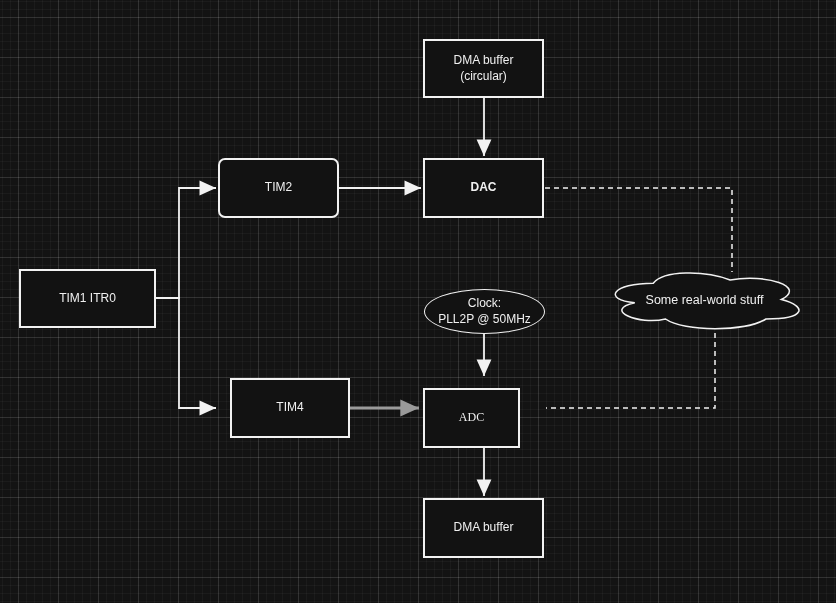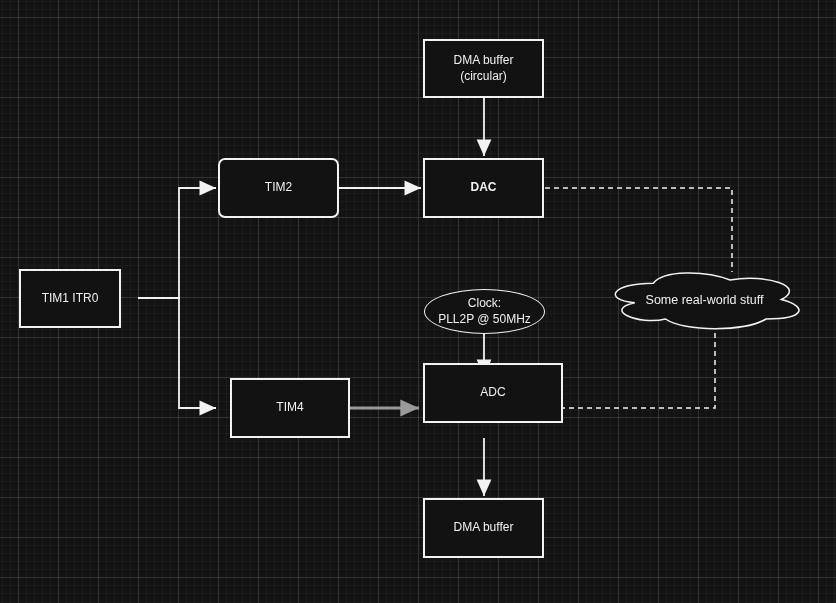--- a/index.html
+++ b/index.html
@@ -100,34 +100,34 @@
   </div>
 
   <div class="node" style="left:218px;top:158px;width:121px;height:60px;border-radius:7px;">
     <span>TIM2</span>
   </div>
 
   <div class="node" style="left:423px;top:158px;width:121px;height:60px;font-weight:bold;">
     <span>DAC</span>
   </div>
 
-  <div class="node" style="left:19px;top:269px;width:102px;height:59px;">
+  <div class="node" style="left:19px;top:269px;width:137px;height:59px;">
     <span>TIM1 ITR0</span>
   </div>
 
   <div class="node ellipse" style="left:424px;top:289px;width:121px;height:45px;">
     <span>Clock:
 PLL2P @ 50MHz</span>
   </div>
 
   <div class="node" style="left:230px;top:378px;width:120px;height:60px;">
     <span>TIM4</span>
   </div>
 
-  <div class="node" style="left:423px;top:363px;width:140px;height:60px;">
+  <div class="node" style="left:423px;top:388px;width:97px;height:60px;font-family:Liberation Serif, serif;">
     <span>ADC</span>
   </div>
 
   <div class="node" style="left:423px;top:498px;width:121px;height:60px;">
     <span>DMA buffer</span>
   </div>
 
   <div class="cloud-label" style="left:602px;top:267px;width:205px;height:65px;">
     <span>Some real-world stuff</span>
   </div>

